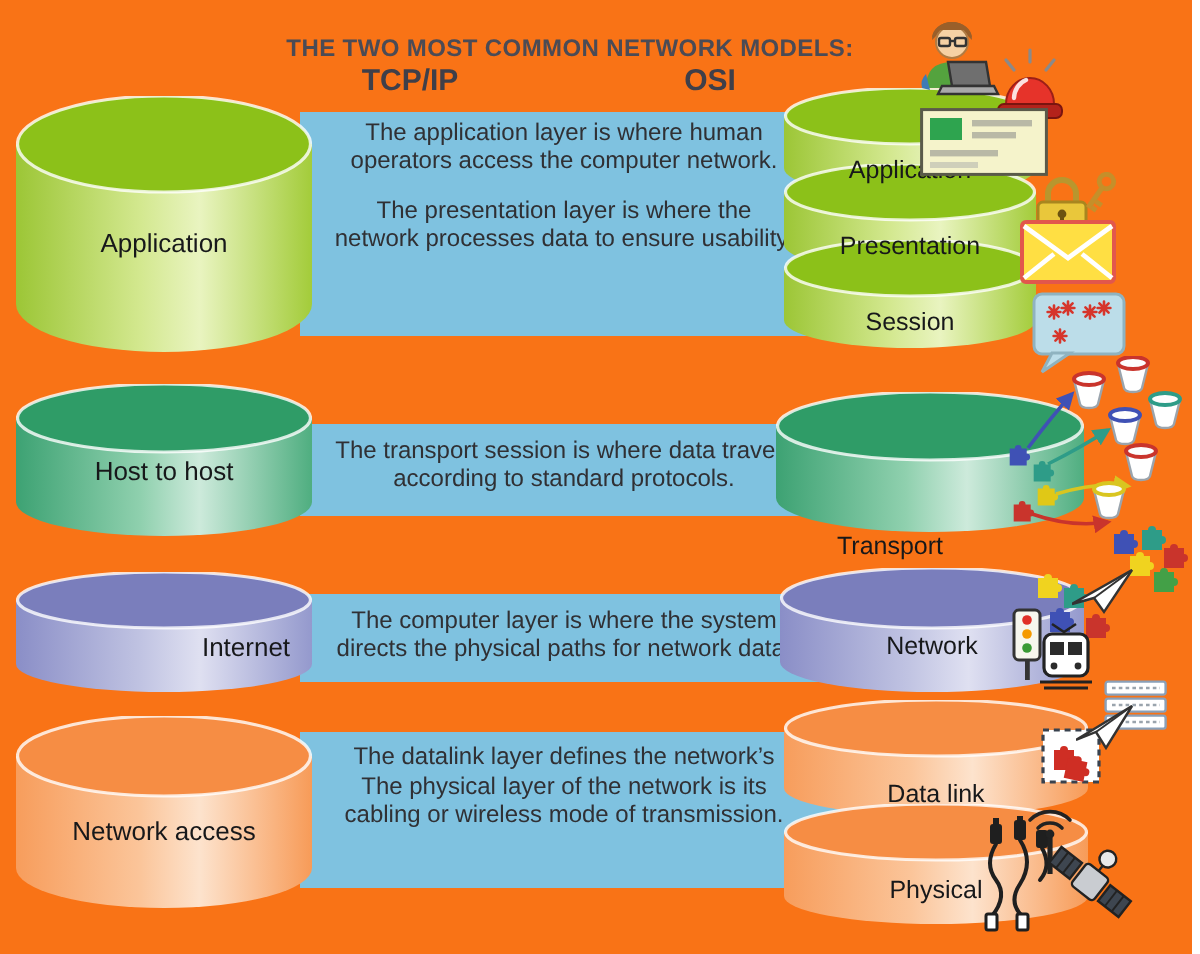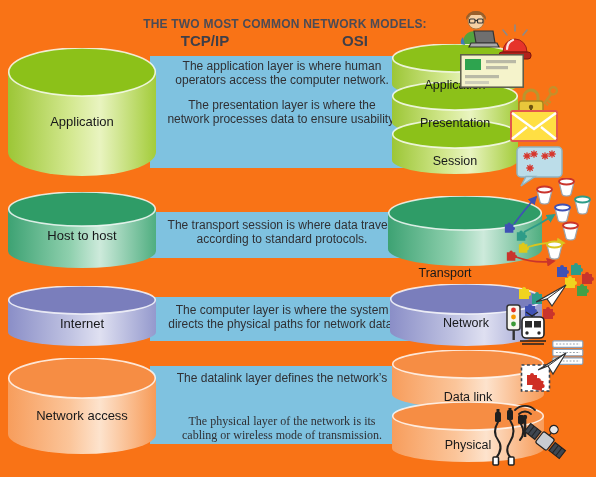--- a/index.html
+++ b/index.html
@@ -85,21 +85,21 @@
     <div>The transport session is where data travels</div>
     <div>according to standard protocols.</div>
   </div>
   <div class="para" style="top:303px;">
     <div>The computer layer is where the system</div>
     <div>directs the physical paths for network data.</div>
   </div>
   <div class="para" style="top:371px;">
     <div>The datalink layer defines the network’s</div>
   </div>
-  <div class="para" style="top:414px;font-family:Liberation Serif, serif;">
+  <div class="para" style="top:386px;">
     <div>The physical layer of the network is its</div>
     <div>cabling or wireless mode of transmission.</div>
   </div>
 
   <div class="cyl" style="left:8px;top:48px;">
       <svg width="148" height="128" viewBox="0 0 148 128">
         <path d="M0,24 L0,104 A74,24 0 0 0 148,104 L148,24 Z" fill="url(#gradGreen)"></path>
         <ellipse cx="74" cy="24" rx="73.25" ry="24" fill="#8cc119" stroke="rgba(255,255,255,0.8)" stroke-width="1.6"></ellipse>
       </svg>
     </div>
@@ -116,21 +116,21 @@
       </svg>
     </div>
   <div class="cyl" style="left:8px;top:358px;">
       <svg width="148" height="96" viewBox="0 0 148 96">
         <path d="M0,20 L0,76 A74,20 0 0 0 148,76 L148,20 Z" fill="url(#gradOrange)"></path>
         <ellipse cx="74" cy="20" rx="73.25" ry="20" fill="#f68d44" stroke="rgba(255,255,255,0.8)" stroke-width="1.6"></ellipse>
       </svg>
     </div>
   <div class="cyl-label" style="left:8px;top:114px;width:148px;">Application</div>
   <div class="cyl-label" style="left:8px;top:228px;width:148px;">Host to host</div>
-  <div class="cyl-label" style="left:8px;top:316px;width:148px;">Internet</div>
+  <div class="cyl-label" style="left:8px;top:316px;width:148px;padding-left:41px;">Internet</div>
   <div class="cyl-label" style="left:8px;top:408px;width:148px;">Network access</div>
 
   <div class="cyl" style="left:392px;top:44px;">
       <svg width="126" height="54" viewBox="0 0 126 54">
         <path d="M0,14 L0,40 A63,14 0 0 0 126,40 L126,14 Z" fill="url(#gradGreen)"></path>
         <ellipse cx="63" cy="14" rx="62.25" ry="14" fill="#8cc119" stroke="rgba(255,255,255,0.8)" stroke-width="1.6"></ellipse>
       </svg>
     </div>
   <div class="cyl" style="left:392px;top:82px;">
       <svg width="126" height="54" viewBox="0 0 126 54">

